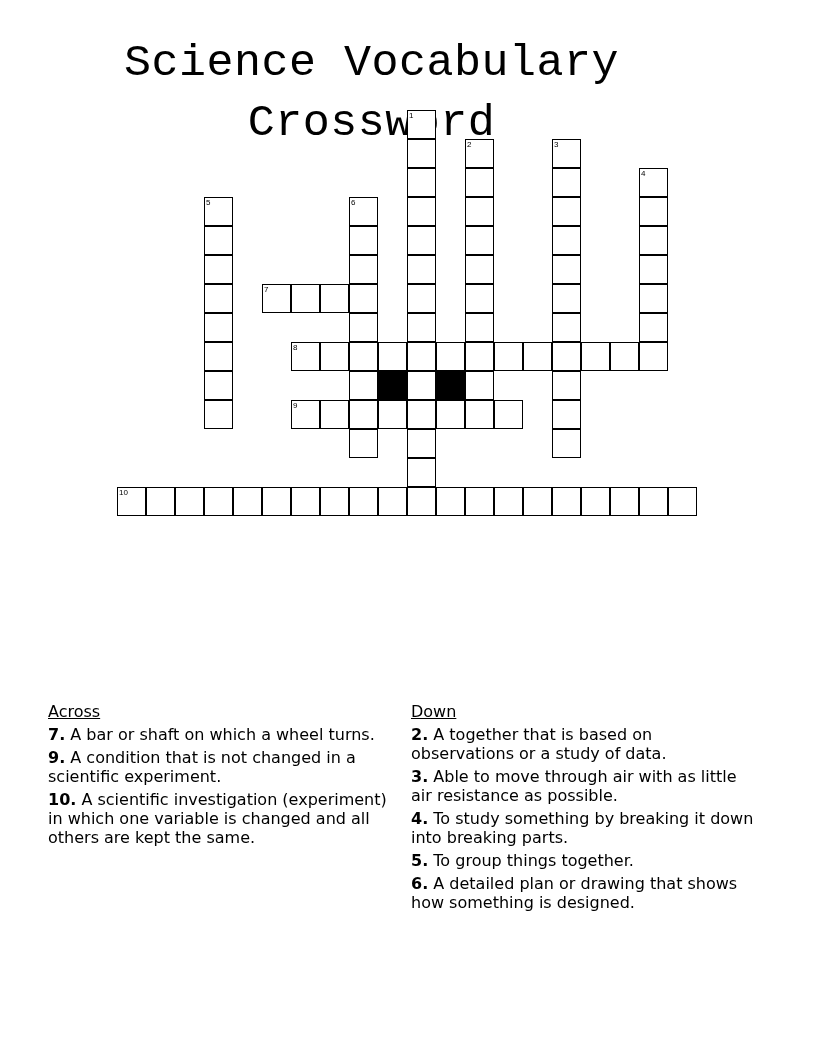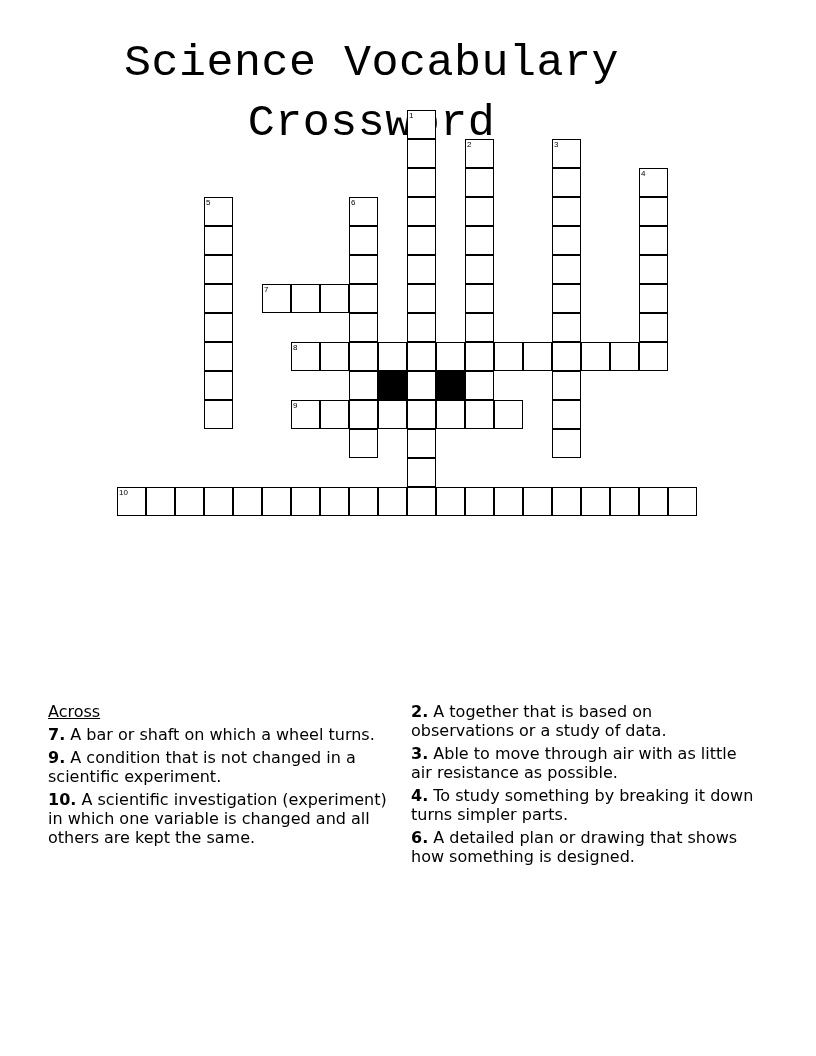--- a/index.html
+++ b/index.html
@@ -141,17 +141,19 @@
   </div>
 
 <div class="clues across">
   <h3>Across</h3>
   <div class="clue"><b>7.</b> <span>A bar or shaft on which a wheel turns.</span></div>
   <div class="clue"><b>9.</b> <span>A condition that is not changed in a scientific experiment.</span></div>
   <div class="clue"><b>10.</b> <span>A scientific investigation (experiment) in which one variable is changed and all others are kept the same.</span></div>
 </div>
 
 <div class="clues down">
+  <h3>Down</h3>
   <div class="clue"><b>2.</b> <span>A together that is based on observations or a study of data.</span></div>
   <div class="clue"><b>3.</b> <span>Able to move through air with as little air resistance as possible.</span></div>
-  <div class="clue"><b>4.</b> <span>To study something by breaking it down turns simpler parts.</span></div>
+  <div class="clue"><b>4.</b> <span>To study something by breaking it down into breaking parts.</span></div>
+  <div class="clue"><b>5.</b> <span>To group things together.</span></div>
   <div class="clue"><b>6.</b> <span>A detailed plan or drawing that shows how something is designed.</span></div>
 </div>
 
 </body></html>

